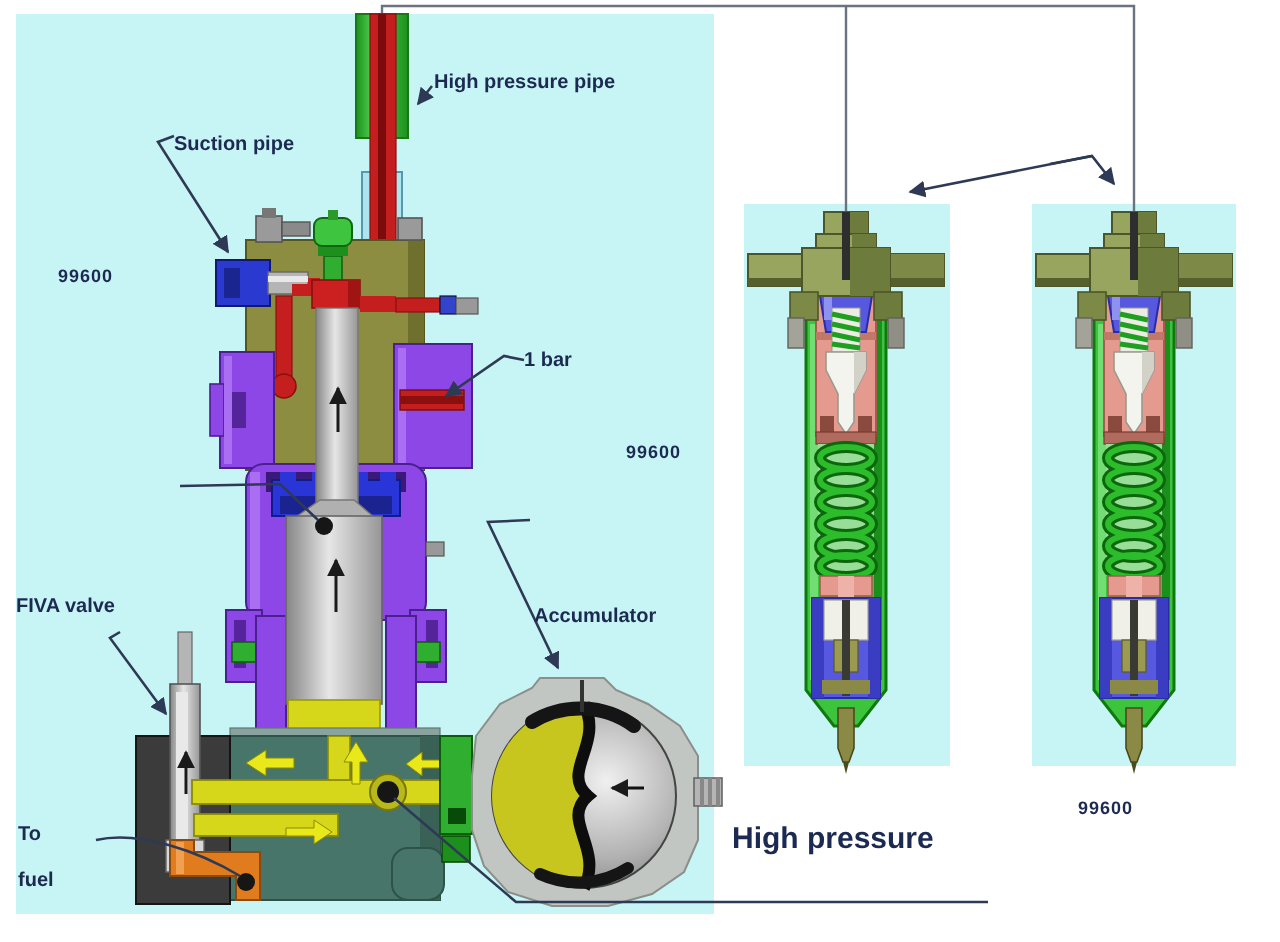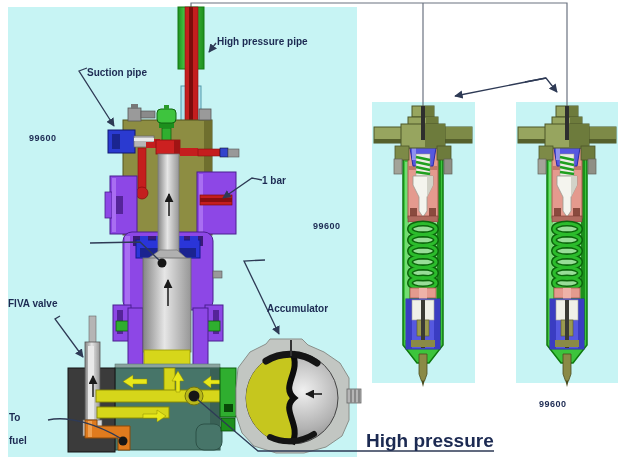--- a/index.html
+++ b/index.html
@@ -278,21 +278,21 @@
 <div class="lbl" style="left:267px;top:251px;margin-top:48px;">
   <span>Accumulator</span>
 </div>
 <div class="lbl" style="left:8px;top:294px;">
   <span>FIVA valve</span>
 </div>
 <div class="lbl tall" style="left:9px;top:390px;margin-top:16px;">
   <span>To</span>
   <span>fuel</span>
 </div>
-<div class="lbl wide" style="left:366px;top:430px;font-size:19px;">
+<div class="lbl wide" style="left:366px;top:409px;font-size:15px;">
   <span>High pressure</span>
 </div>
 
 <div class="wm" style="left:29px;top:133px;">99600</div>
 <div class="wm" style="left:313px;top:221px;">99600</div>
 <div class="wm" style="left:539px;top:399px;">99600</div>
 
 </div>
 
 </body></html>

